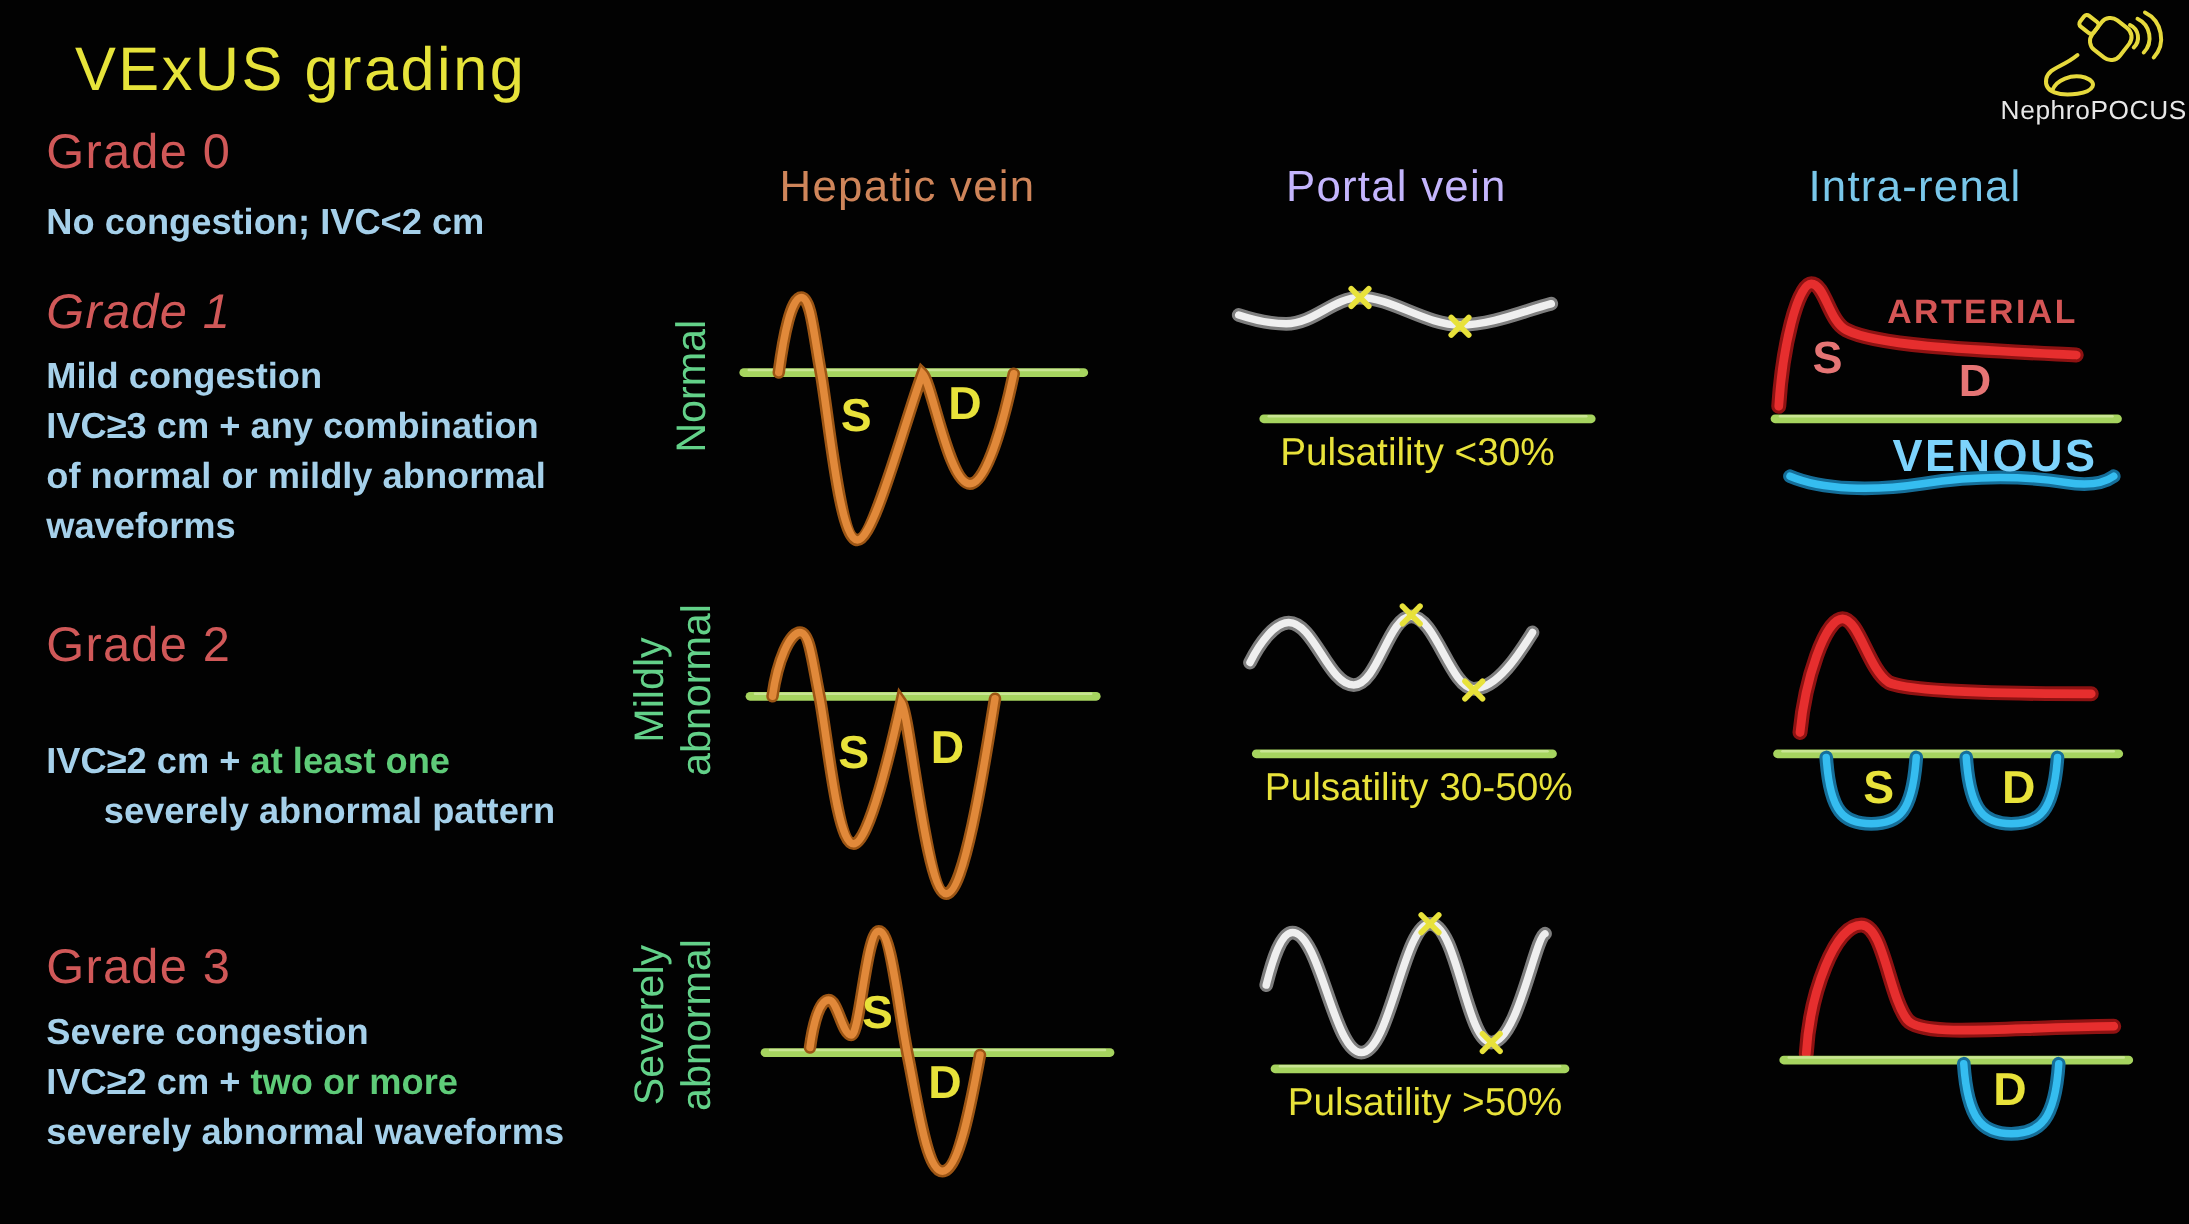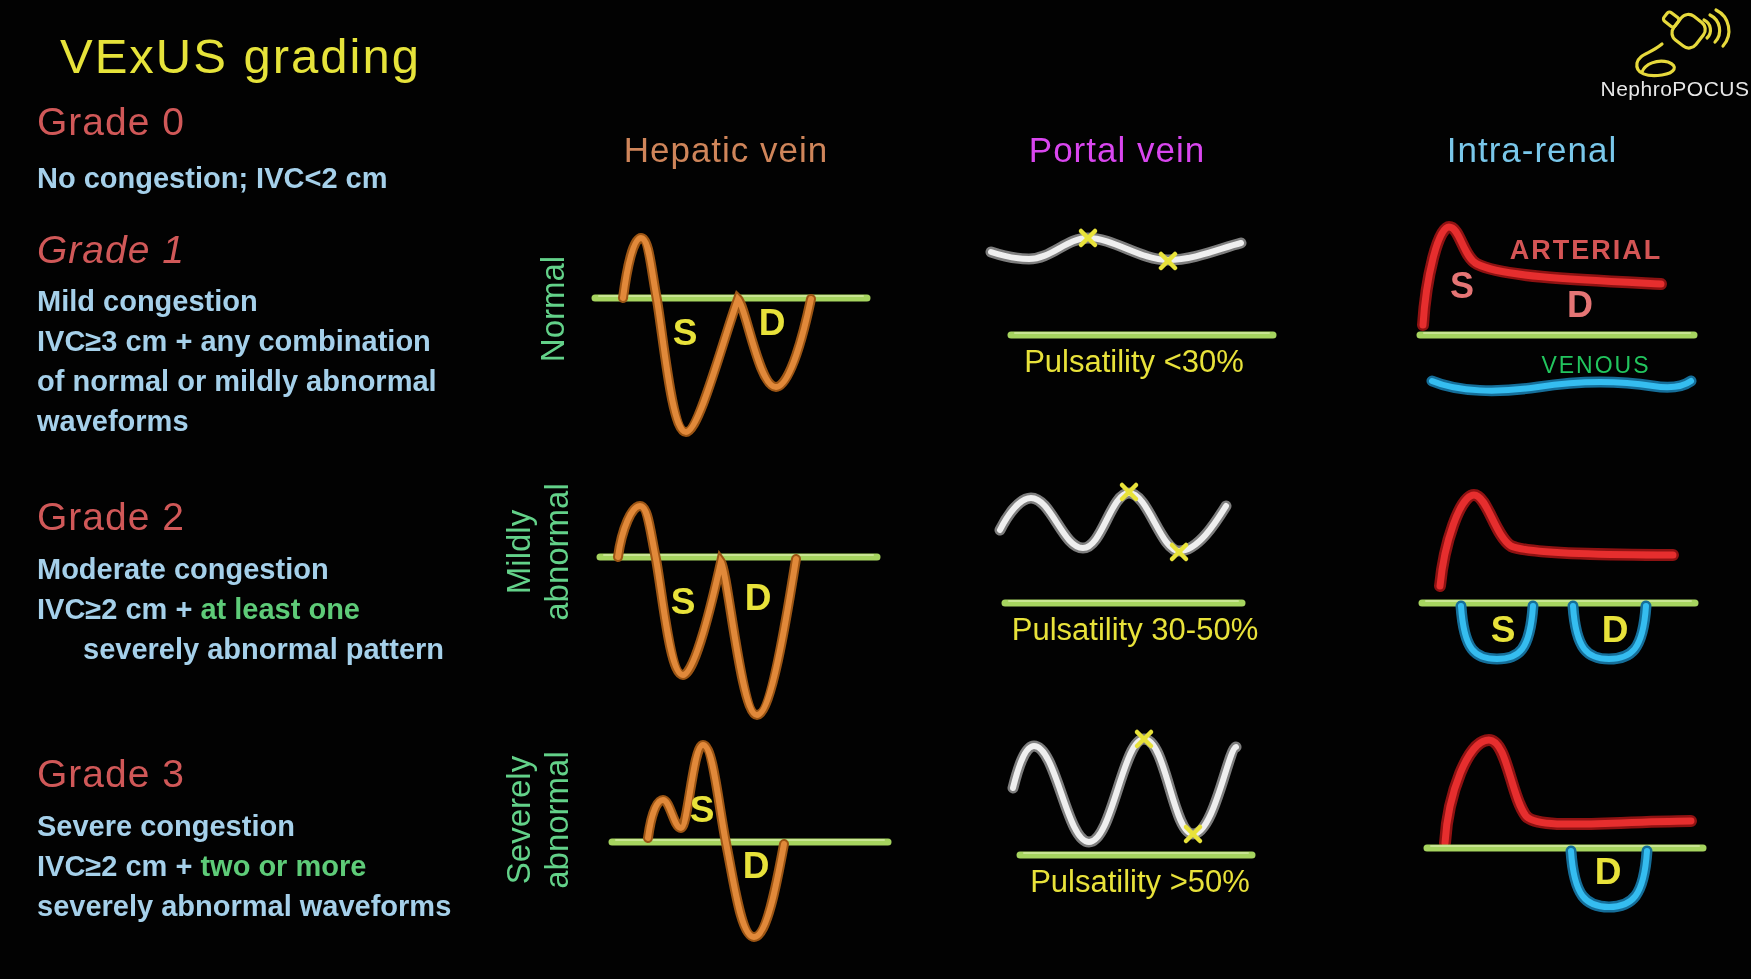--- a/index.html
+++ b/index.html
@@ -14,21 +14,21 @@
   .grade-title{font-size:39px;color:#d05858;font-weight:500;letter-spacing:1px;white-space:nowrap;}
   .body-line{font-size:29px;color:#a5d0ea;white-space:nowrap;font-weight:700;}
   .accent{color:#5ecb78;}
   .rowlabel{
     font-size:33px;color:#63d189;text-align:center;line-height:38px;white-space:nowrap;
   }
   .pulsatility{font-size:31px;color:#e8e23a;font-weight:500;white-space:nowrap;text-align:right;}
   .sd-yellow{font-size:37px;color:#e8e23a;font-weight:700;}
   .sd-red{font-size:36px;color:#e57575;font-weight:700;}
   .vessel-label-art{font-size:27px;color:#d45555;font-weight:600;letter-spacing:2px;}
-  .vessel-label-ven{font-size:23px;color:#22c55e;font-weight:400;letter-spacing:2px;}
+  .vessel-label-ven{font-size:36px;color:#7dd3fc;font-weight:700;letter-spacing:2px;}
   .brand{font-size:21px;color:#e8e8e8;letter-spacing:0.5px;}
   svg{display:block;overflow:visible;}
   .baseline{stroke:#a6d45f;stroke-width:7;stroke-linecap:round;}
   .baseline-hi{stroke:#d8edaa;stroke-width:2;stroke-linecap:round;opacity:.7;}
   .wave-orange-u{stroke:#9c5514;stroke-width:10;fill:none;stroke-linecap:round;}
   .wave-orange{stroke:#e1893a;stroke-width:6;fill:none;stroke-linecap:round;}
   .wave-white-u{stroke:#7e7e7e;stroke-width:11;fill:none;stroke-linecap:round;}
   .wave-white{stroke:#efefef;stroke-width:6;fill:none;stroke-linecap:round;}
   .wave-red-u{stroke:#8e1212;stroke-width:12;fill:none;stroke-linecap:round;}
   .wave-red{stroke:#e62e2e;stroke-width:7;fill:none;stroke-linecap:round;}
@@ -54,34 +54,33 @@
       <g>
         <path d="M92,14 A11,11 0 0 1 95,32"></path>
         <path d="M98,9 A17,17 0 0 1 103,36"></path>
         <path d="M104,4 A23,23 0 0 1 111,40"></path>
       </g>
     </g>
   </svg>
   <div class="abs c brand" style="left:1675px;top:89px;">NephroPOCUS</div>
 
   <div class="abs c colhead" style="left:726px;top:150px;color:#cf855a;">Hepatic vein</div>
-  <div class="abs c colhead" style="left:1117px;top:150px;color:#d946ef;">Portal vein</div>
+  <div class="abs c colhead" style="left:1117px;top:150px;color:#c4b5fd;">Portal vein</div>
   <div class="abs c colhead" style="left:1532px;top:150px;color:#79c7ea;">Intra-renal</div>
 
   <div class="abs grade-title" style="left:37px;top:100px;text-align:right;">Grade 0</div>
   <div class="abs body-line" style="left:37px;top:162px;">No congestion; IVC&lt;2 cm</div>
 
   <div class="abs grade-title" style="left:37px;top:228px;font-style:italic;">Grade 1</div>
   <div class="abs body-line" style="left:37px;top:285px;">Mild congestion</div>
   <div class="abs body-line" style="left:37px;top:325px;">IVC≥3 cm + any combination</div>
   <div class="abs body-line" style="left:37px;top:365px;">of normal or mildly abnormal</div>
   <div class="abs body-line" style="left:37px;top:405px;">waveforms</div>
 
   <div class="abs grade-title" style="left:37px;top:495px;">Grade 2</div>
-  <div class="abs body-line" style="left:37px;top:553px;">Moderate congestion</div>
   <div class="abs body-line" style="left:37px;top:593px;"><span>IVC≥2 cm + </span><span class="accent">at least one</span></div>
   <div class="abs body-line" style="left:37px;top:633px;margin-left:46px;">severely abnormal pattern</div>
 
   <div class="abs grade-title" style="left:37px;top:752px;">Grade 3</div>
   <div class="abs body-line" style="left:37px;top:810px;">Severe congestion</div>
   <div class="abs body-line" style="left:37px;top:850px;"><span>IVC≥2 cm + </span><span class="accent">two or more</span></div>
   <div class="abs body-line" style="left:37px;top:890px;">severely abnormal waveforms</div>
 
   <div class="abs rowlabel" style="left:453px;top:290px;width:200px;transform:translate(0,0) rotate(-90deg);">Normal</div>
   <div class="abs rowlabel" style="left:438px;top:514px;width:200px;height:76px;transform:rotate(-90deg);">

